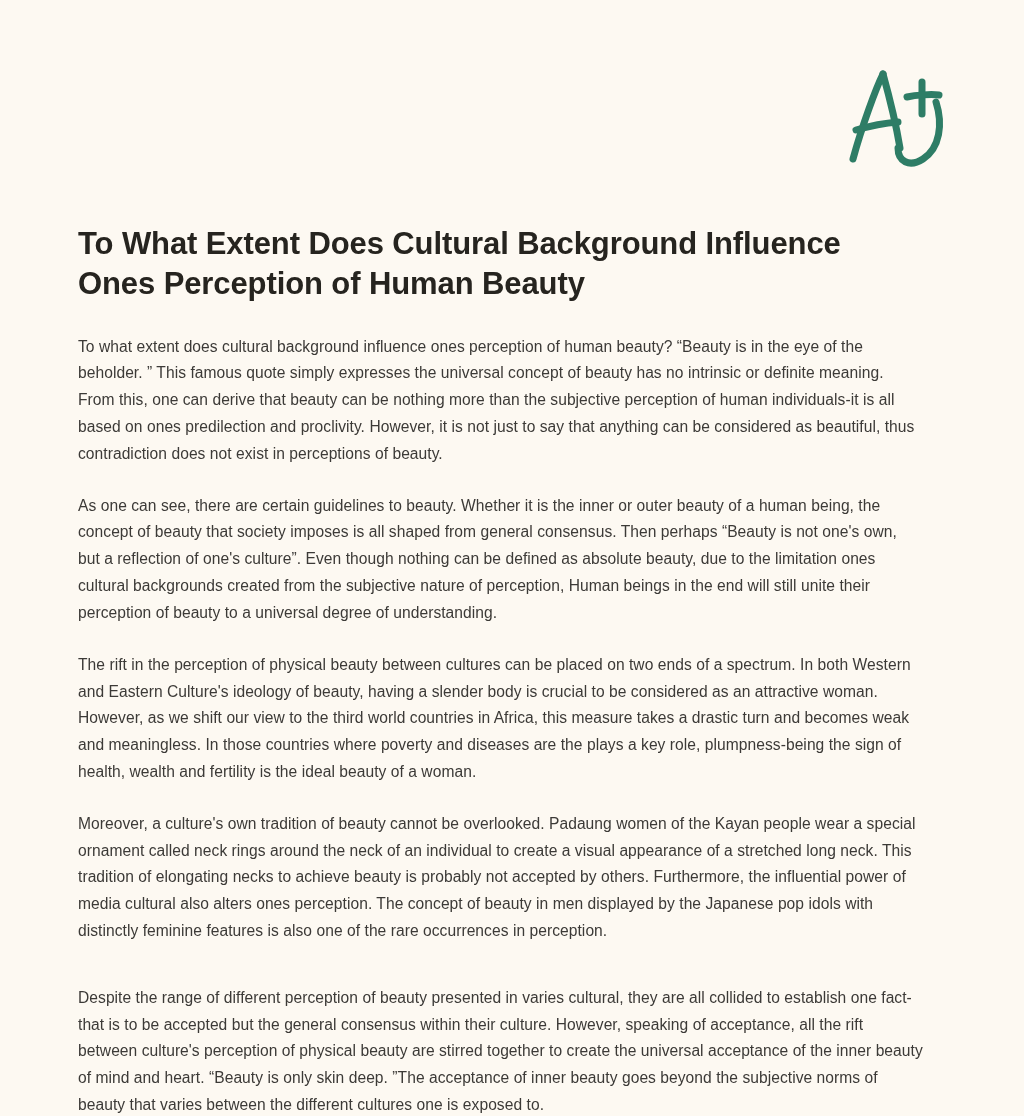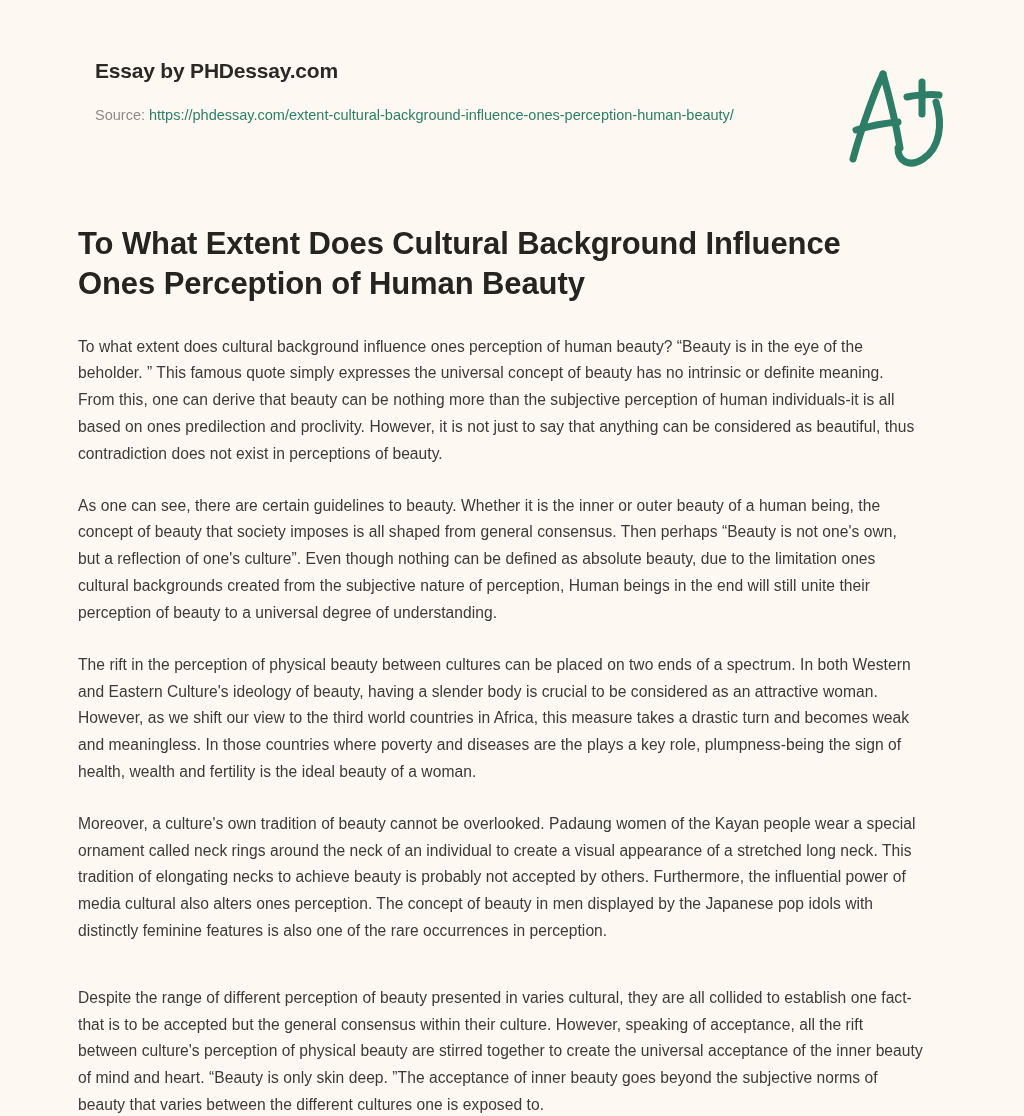--- a/index.html
+++ b/index.html
@@ -97,25 +97,21 @@
     letter-spacing: 0.05px;
   }
   .article-body p:last-child { margin-bottom: 0; margin-top: 40px; }
 </style>
 </head>
 <body>
 
 <div class="page">
 
   <div class="header">
-    <div class="brand-title">Essay by PHDessay.com</div>
 
-    <div class="source-line">
-      <span class="source-label">Source: </span><a class="source-url" href="#">https://phdessay.com/extent-cultural-background-influence-ones-perception-human-beauty/</a>
-    </div>
   </div>
 
   <div class="logo">
     <svg viewBox="0 0 118 112" xmlns="http://www.w3.org/2000/svg" fill="none" stroke="#2E7D66" stroke-linecap="round" stroke-linejoin="round">
 
       <path d="M47 12 C40 26 26 64 17 97" stroke-width="7"></path>
 
       <path d="M47 12 C52 30 60 62 64 86" stroke-width="7"></path>
 
       <path d="M20 68 C34 64 50 61 62 60" stroke-width="7"></path>

